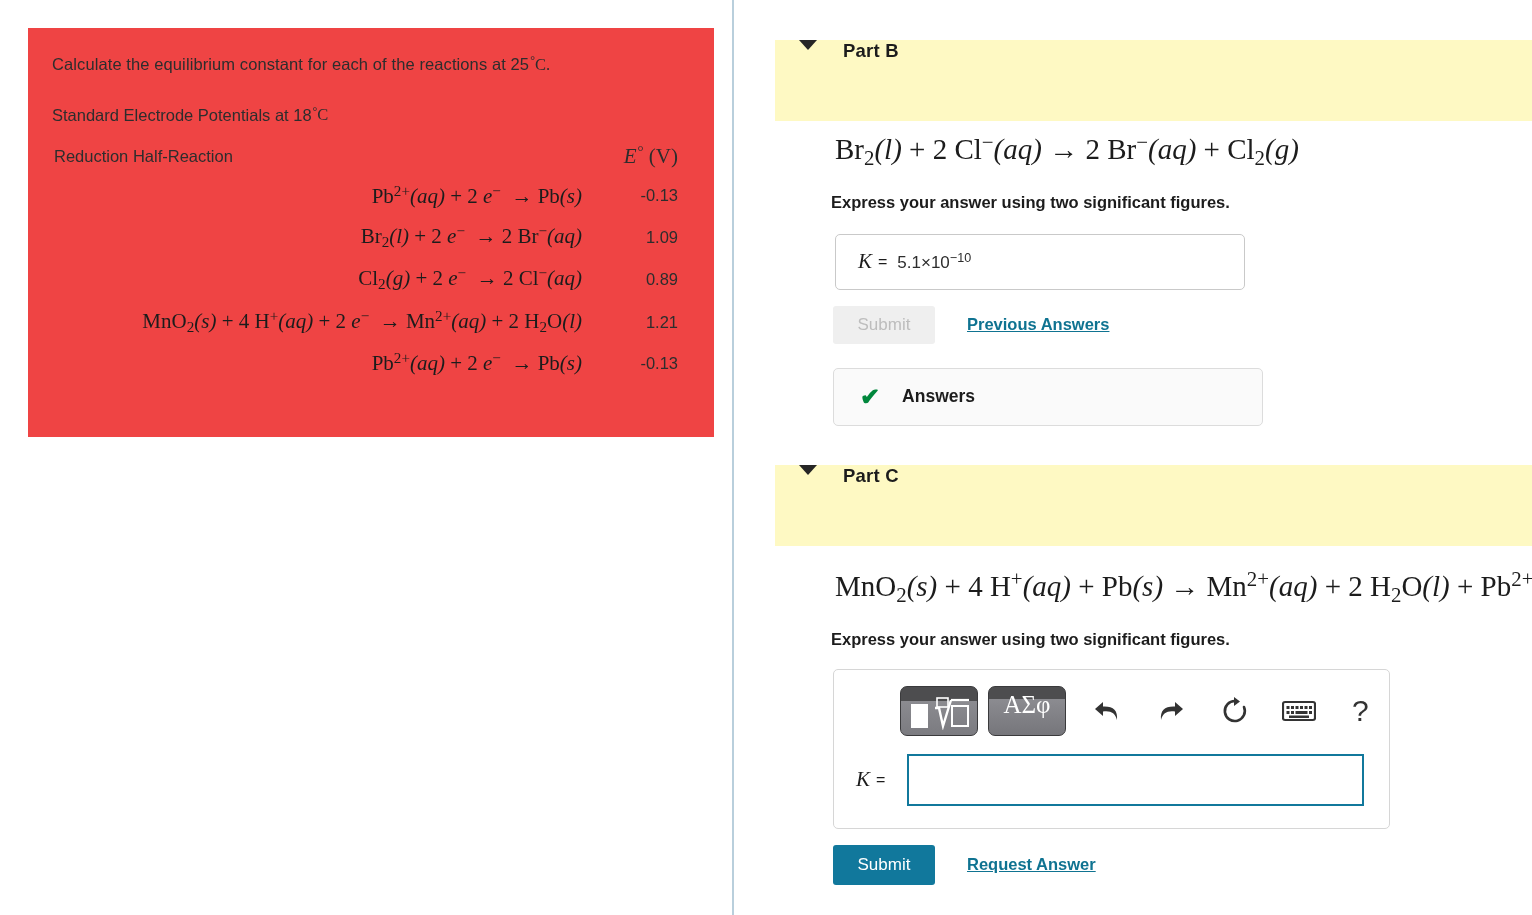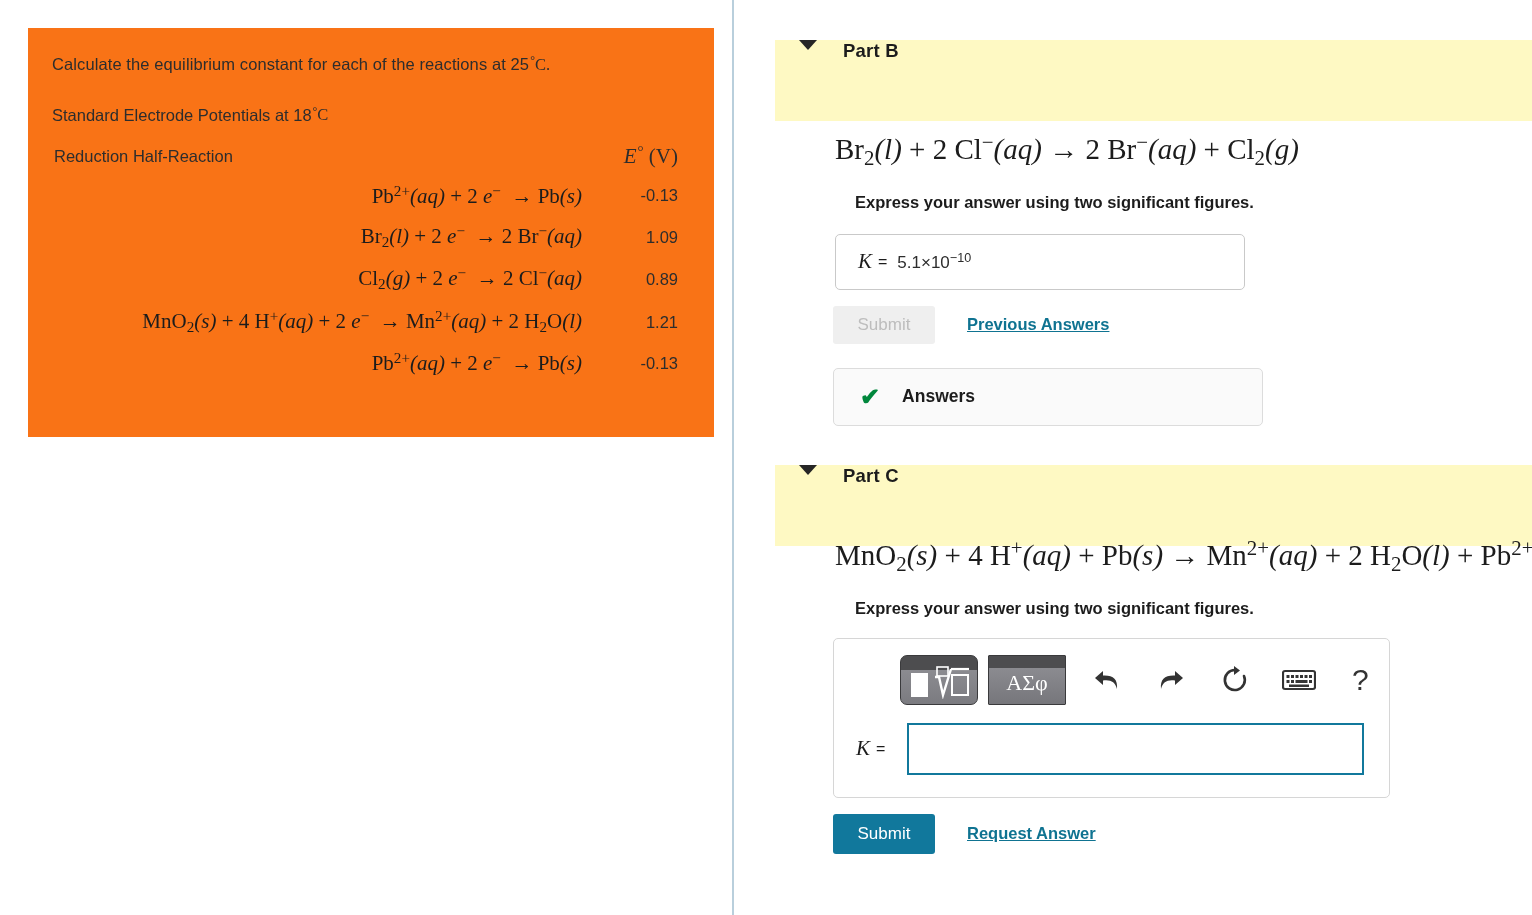--- a/index.html
+++ b/index.html
@@ -29,21 +29,21 @@
     box-sizing: border-box;
     background: #ffffff;
   }
 
   .problem-card {
     position: absolute;
     left: 28px;
     top: 28px;
     width: 686px;
     height: 409px;
-    background: #f97316;
+    background: #ef4444;
     box-sizing: border-box;
     padding: 18px 24px 10px 24px;
   }
 
   .prompt-line {
     font-size: 16.5px;
     color: #2d2d2d;
     line-height: 1.5;
     margin: 6px 0 0 0;
     letter-spacing: .1px;
@@ -150,21 +150,21 @@
     font-size: 29px;
     color: #1c1c1c;
     margin-left: 60px;
     white-space: nowrap;
   }
 
   .instruction {
     font-size: 16.5px;
     font-weight: bold;
     color: #1c1c1c;
-    margin-left: 80px;
+    margin-left: 56px;
     margin-top: 22px;
   }
 
   
   .answer-box {
     margin-left: 60px;
     margin-top: 22px;
     width: 410px;
     height: 56px;
     border: 1px solid #c9c9c9;
@@ -284,31 +284,31 @@
     border: 1px solid #3a3a3c;
     box-sizing: border-box;
     margin-right: 10px;
     position: relative;
     cursor: pointer;
   }
   .tmpl-btn svg { position: absolute; left: 8px; top: 9px; }
   .greek-btn {
     width: 78px;
     height: 50px;
-    border-radius: 1px;
+    border-radius: 7px;
     background: linear-gradient(#4d4d4f 0%, #4d4d4f 26%, #8b8b90 26%, #76767b 100%);
     border: 1px solid #3a3a3c;
     box-sizing: border-box;
     color: #ffffff;
     font-family: "Liberation Serif", serif;
-    font-size: 22px;
+    font-size: 25px;
     display: flex;
     align-items: flex-end;
     justify-content: center;
-    padding-bottom: 8px;
+    padding-bottom: 16px;
     cursor: pointer;
   }
   .ticon {
     width: 46px;
     height: 46px;
     display: flex;
     align-items: center;
     justify-content: center;
     margin-left: 18px;
     cursor: pointer;
@@ -424,21 +424,21 @@
         <span class="feedback-text">Answers</span>
       </div>
 
     </div>
 
     <div class="part-header" style="top:465px;">
       <span class="caret"></span>
       <span class="part-title">Part C</span>
     </div>
 
-    <div class="part-body" style="top:536px;">
+    <div class="part-body" style="top:567px;">
 
       <div class="equation">
         MnO<span class="sub">2</span><span class="ital">(s)</span> + 4 H<span class="sup">+</span><span class="ital">(aq)</span> + Pb<span class="ital">(s)</span> → Mn<span class="sup">2+</span><span class="ital">(aq)</span> + 2 H<span class="sub">2</span>O<span class="ital">(l)</span> + Pb<span class="sup">2+</span><span class="ital">(aq)</span>
       </div>
 
       <div class="instruction">Express your answer using two significant figures.</div>
 
       <div class="math-entry">
 
         <div class="mtoolbar">

